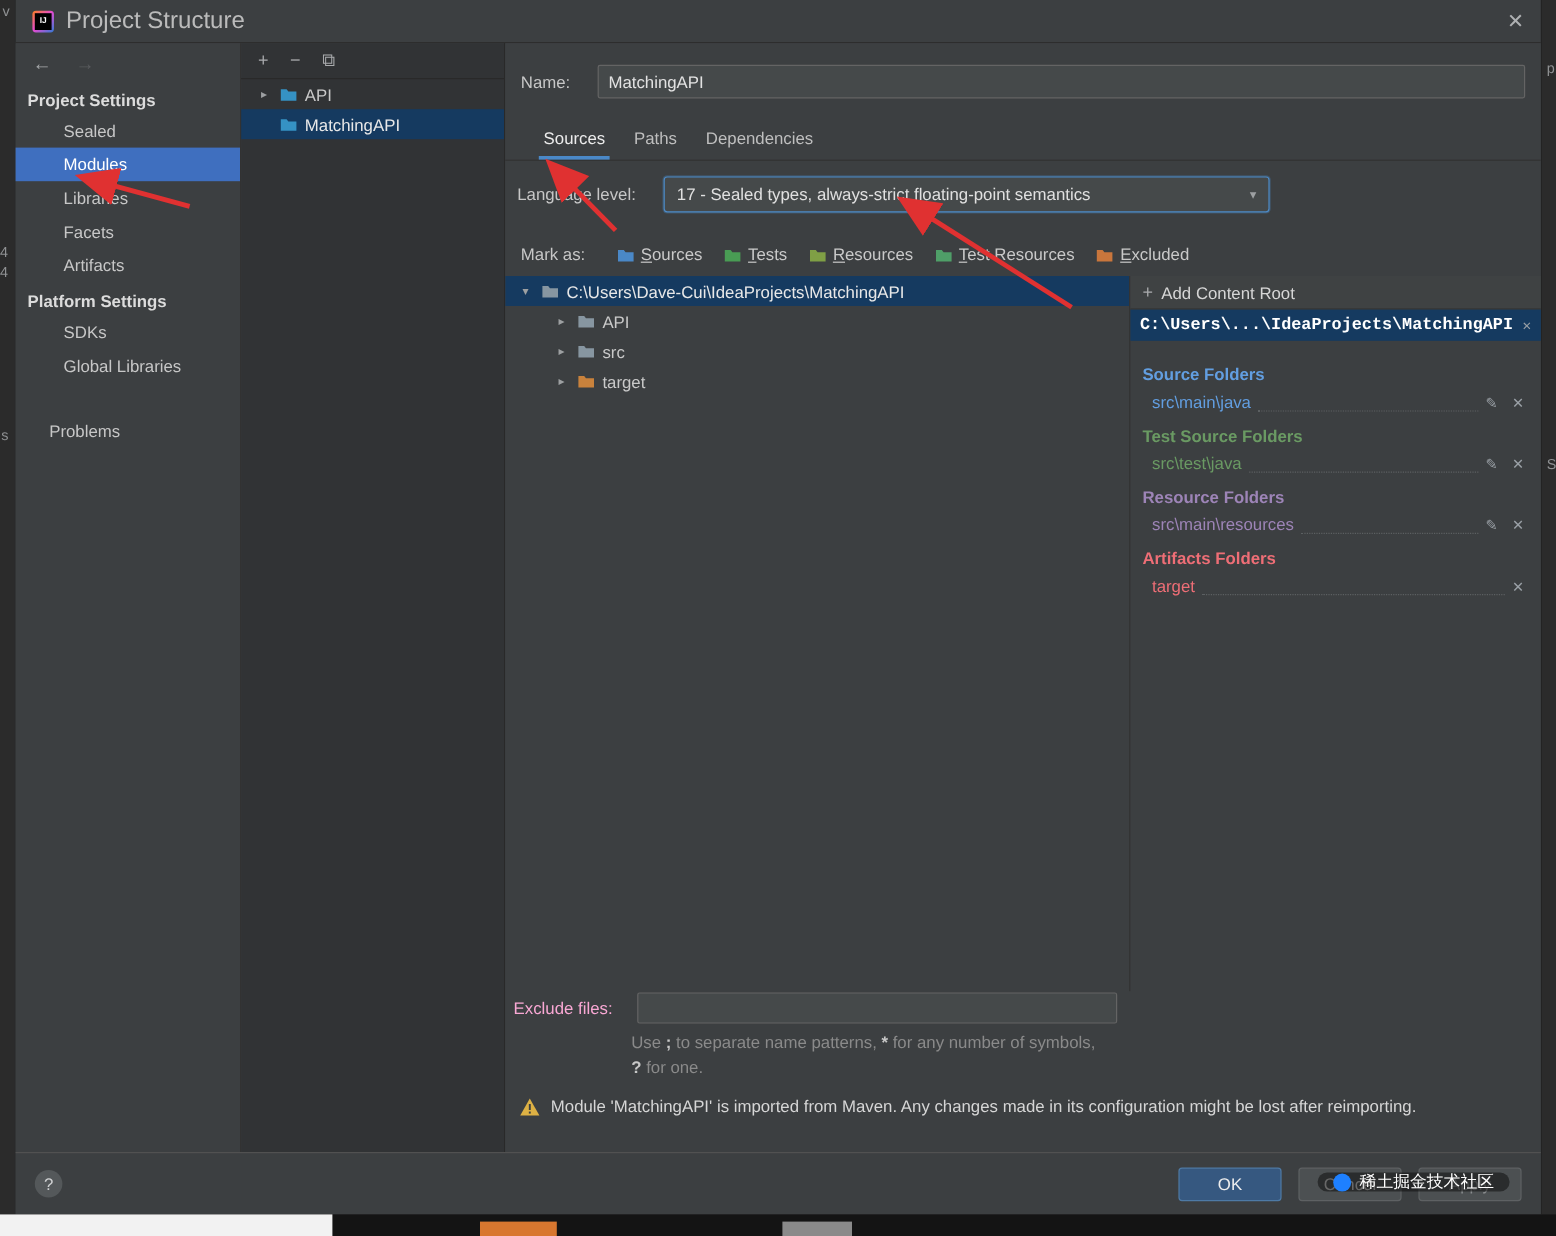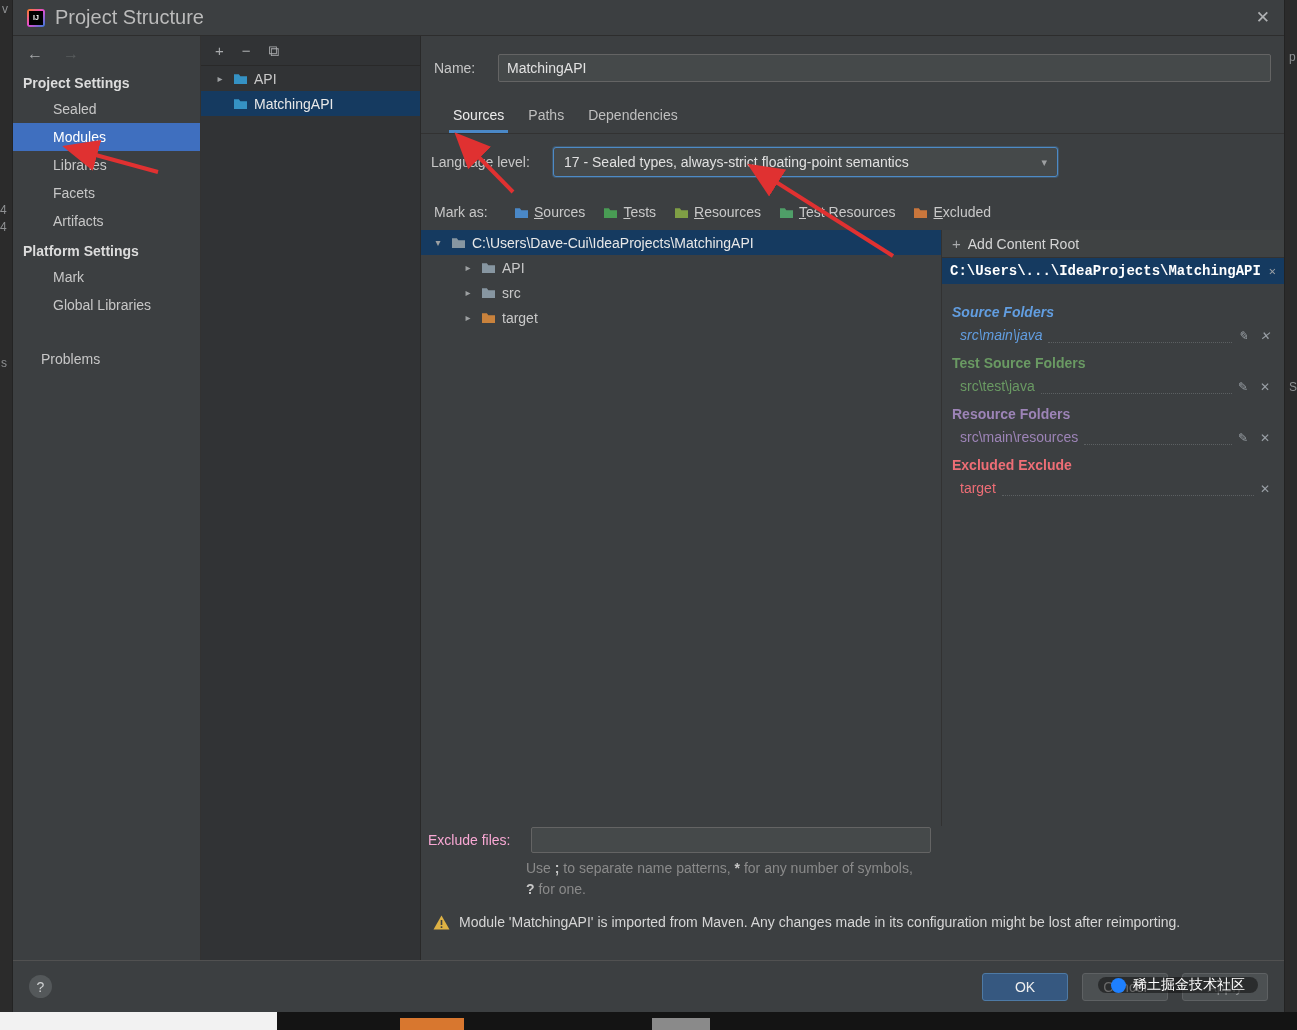--- a/index.html
+++ b/index.html
@@ -97,21 +97,21 @@
   .right-pane { position:absolute; left:520px; top:0; right:0; bottom:134px;
                 border-left:1px solid #323232; display:flex; flex-direction:column; }
   .add-root { height:28px; display:flex; align-items:center; gap:7px; padding:0 10px;
               color:#d6d6d6; background:#3f4243; border-bottom:1px solid #323232; cursor:pointer; }
   .add-root .plus { color:#a9abad; font-size:15px; }
   .root-header { height:26px; background:#153a60; color:#ffffff; font-weight:bold;
                  display:flex; align-items:center; padding:0 8px;font-family:Liberation Mono, monospace; }
   .root-header .hx { margin-left:auto; color:#9aa0a6; cursor:pointer; font-size:12px; }
   .sections { padding:8px 10px 0; }
   .sec-title { font-weight:bold; margin-top:12px; }
-  .sec-src  { color:#629ee1;font-style:italic; }
+  .sec-src  { color:#629ee1; }
   .sec-test { color:#6a9a63; }
   .sec-res  { color:#9d84b7; }
   .sec-exc  { color:#ee6e76; }
   .entry { display:flex; align-items:baseline; margin:7px 4px 0 8px; }
   .entry .dots { flex:1; border-bottom:1px dotted #5c6062; margin:0 6px; align-self:flex-end;
                  height:4px; }
   .entry .pencil { color:#9aa0a6; font-size:12px; margin-right:12px; cursor:pointer; }
   .entry .ex { color:#9aa0a6; font-size:12px; cursor:pointer; }
 
   .exclude-row { position:absolute; left:7px; top:791px; height:26px; display:flex; align-items:center; }
@@ -179,21 +179,21 @@
         <span class="arrow-back">←</span>
         <span class="arrow-fwd">→</span>
       </div>
       <div class="side-header">Project Settings</div>
       <div class="side-item">Sealed</div>
       <div class="side-item selected">Modules</div>
       <div class="side-item">Libraries</div>
       <div class="side-item">Facets</div>
       <div class="side-item">Artifacts</div>
       <div class="side-header">Platform Settings</div>
-      <div class="side-item">Mark</div>
+      <div class="side-item">SDKs</div>
       <div class="side-item">Global Libraries</div>
       <div class="side-gap"></div>
       <div class="side-item" style="padding-left:28px">Problems</div>
     </div>
 
     <div class="modcol">
       <div class="modtoolbar">
         <span>+</span>
         <span>−</span>
         <span>⧉</span>
@@ -328,21 +328,21 @@
               <span class="pencil">✎</span>
               <span class="ex">✕</span>
             </div>
             <div class="sec-title sec-res">Resource Folders</div>
             <div class="entry sec-res">
               <span>src\main\resources</span>
               <span class="dots"></span>
               <span class="pencil">✎</span>
               <span class="ex">✕</span>
             </div>
-            <div class="sec-title sec-exc">Excluded Exclude</div>
+            <div class="sec-title sec-exc">Artifacts Folders</div>
             <div class="entry sec-exc">
               <span>target</span>
               <span class="dots"></span>
               <span class="ex">✕</span>
             </div>
           </div>
         </div>
       </div>
 
       <div class="exclude-row">

